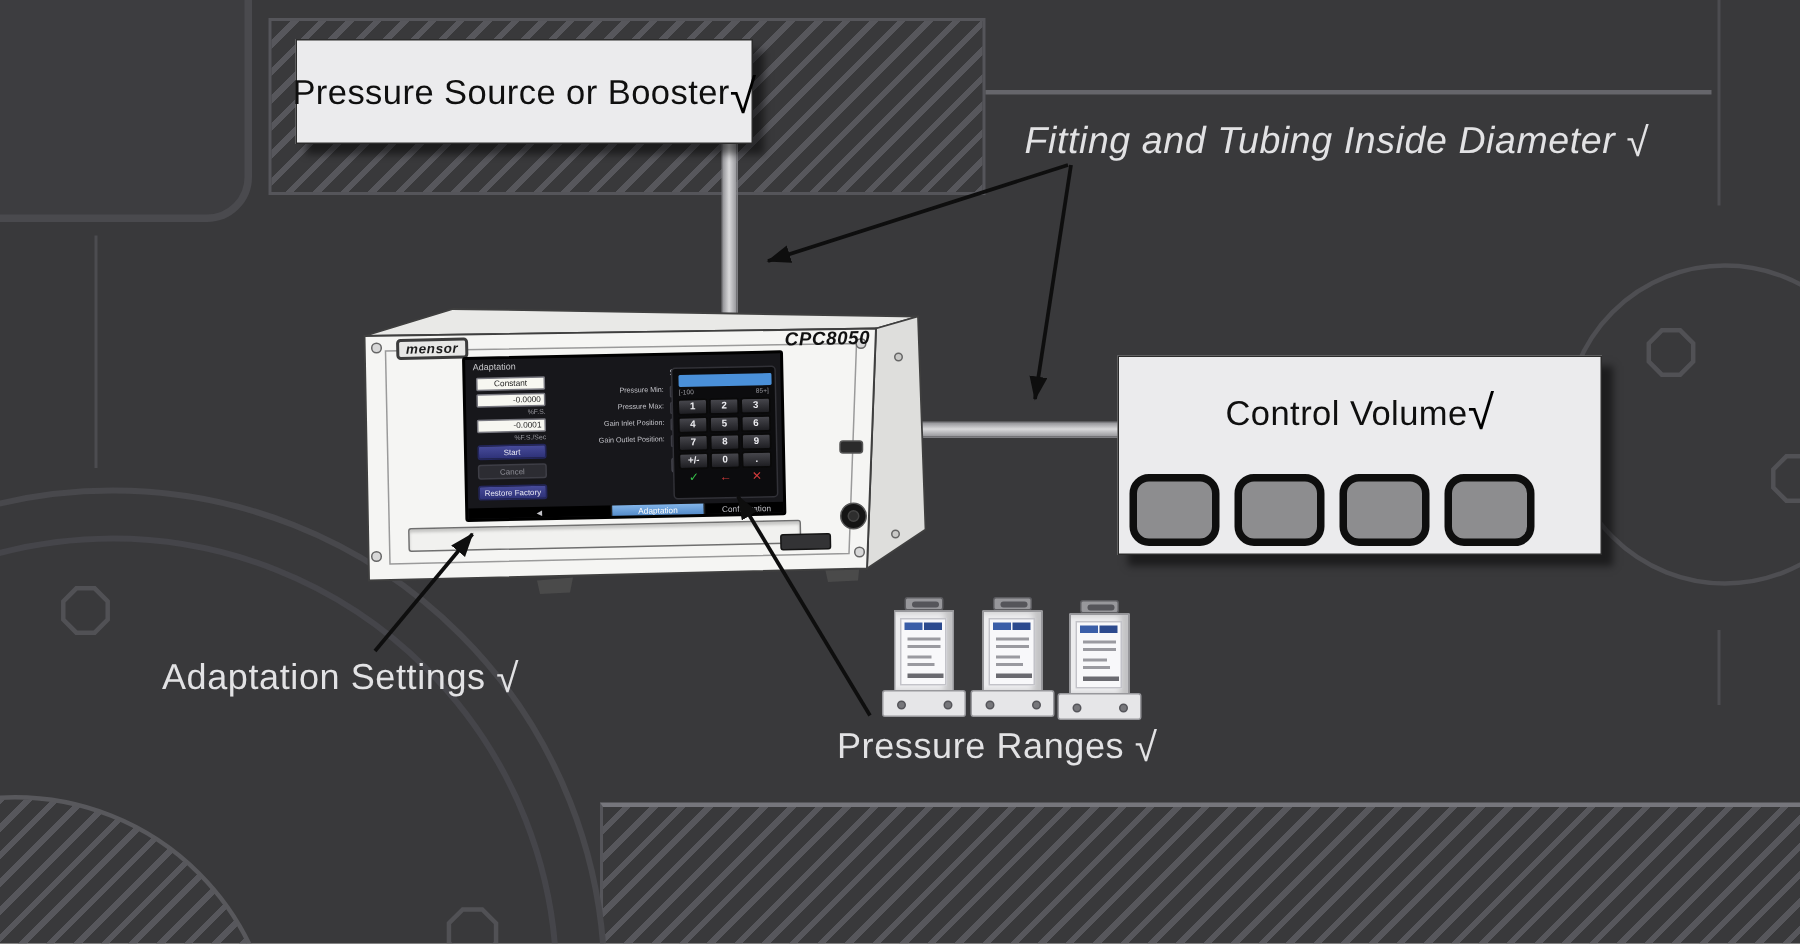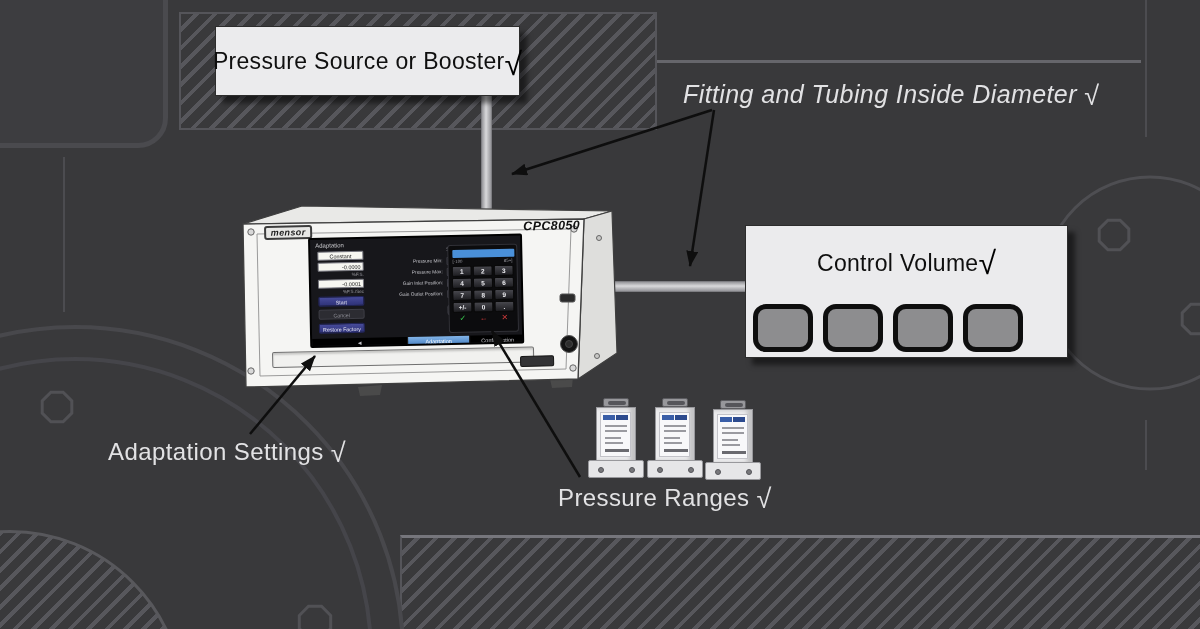--- a/index.html
+++ b/index.html
@@ -183,26 +183,26 @@
       </div>
 
       <div class="abs tabbar">
         <div class="tab" style="width:96px;font-size:6px;">◄</div>
         <div class="tab active" style="width:62px;">Adaptation</div>
         <div class="tab" style="width:56px;">Configuration</div>
       </div>
     </div>
   </div>
 
-  <div class="abs callout-box" style="left:215px;top:26px;width:305px;height:70px;display:flex;align-items:center;justify-content:center;">
+  <div class="abs callout-box" style="left:197px;top:26px;width:305px;height:70px;display:flex;align-items:center;justify-content:center;">
     <span class="co-title">Pressure Source or Booster</span>
       <span class="check">√</span>
   </div>
 
-  <div class="abs callout-box" style="left:745px;top:225px;width:323px;height:133px;">
+  <div class="abs callout-box" style="left:745px;top:237px;width:323px;height:133px;">
     <div style="position:absolute;left:0;top:24px;width:100%;text-align:center;">
       <span class="co-title">Control Volume</span><span class="check">√</span>
     </div>
     <div class="cv-squares">
       <div class="cv-sq" style="left:7px;"></div>
       <div class="cv-sq" style="left:77px;"></div>
       <div class="cv-sq" style="left:147px;"></div>
       <div class="cv-sq" style="left:217px;"></div>
     </div>
   </div>

